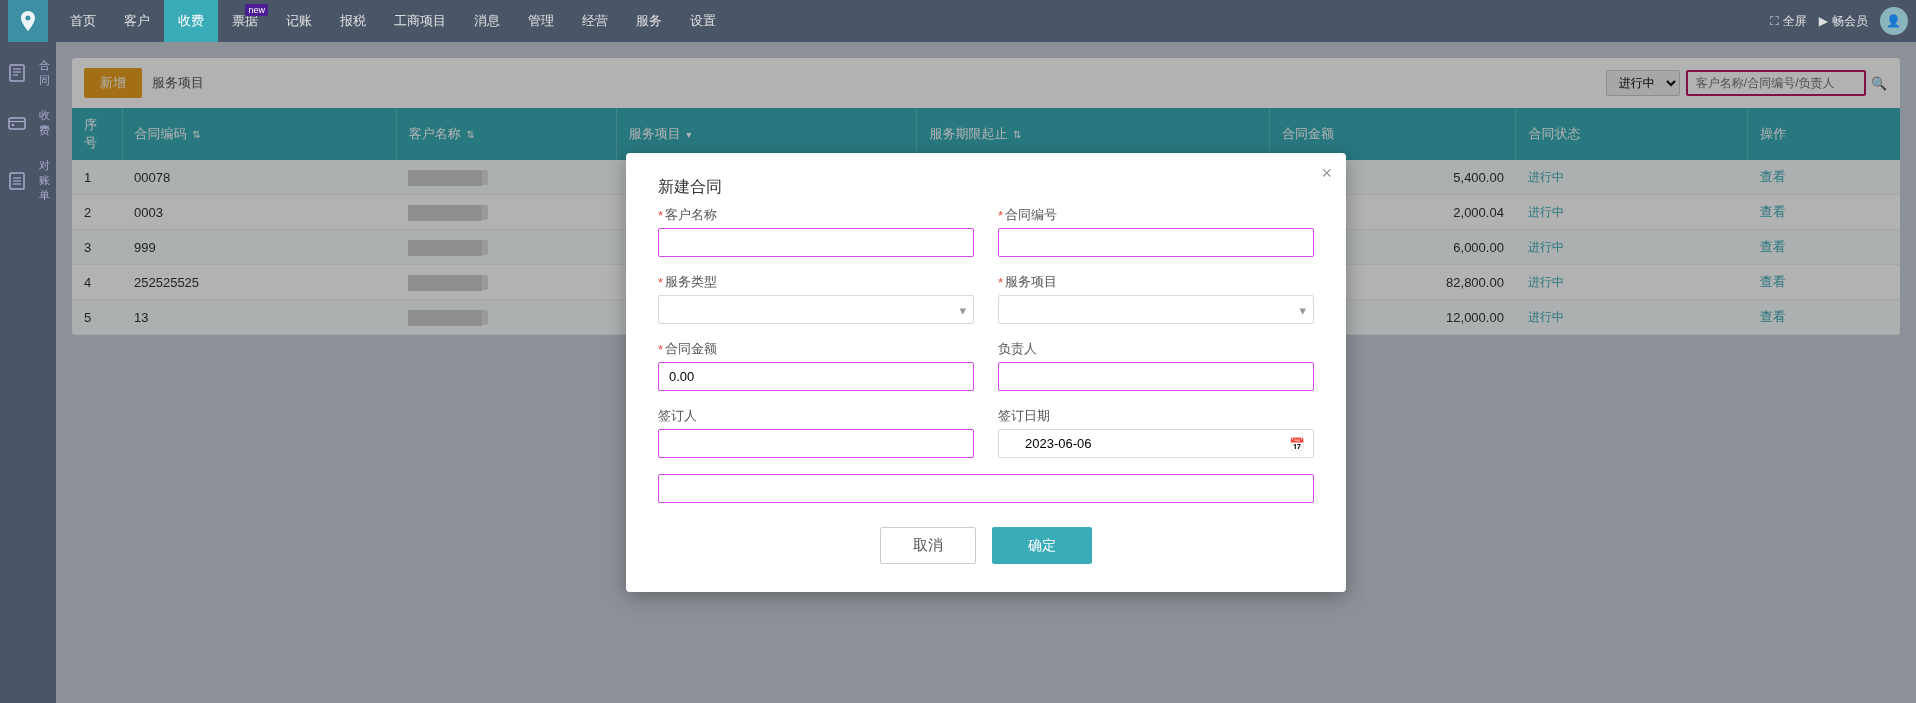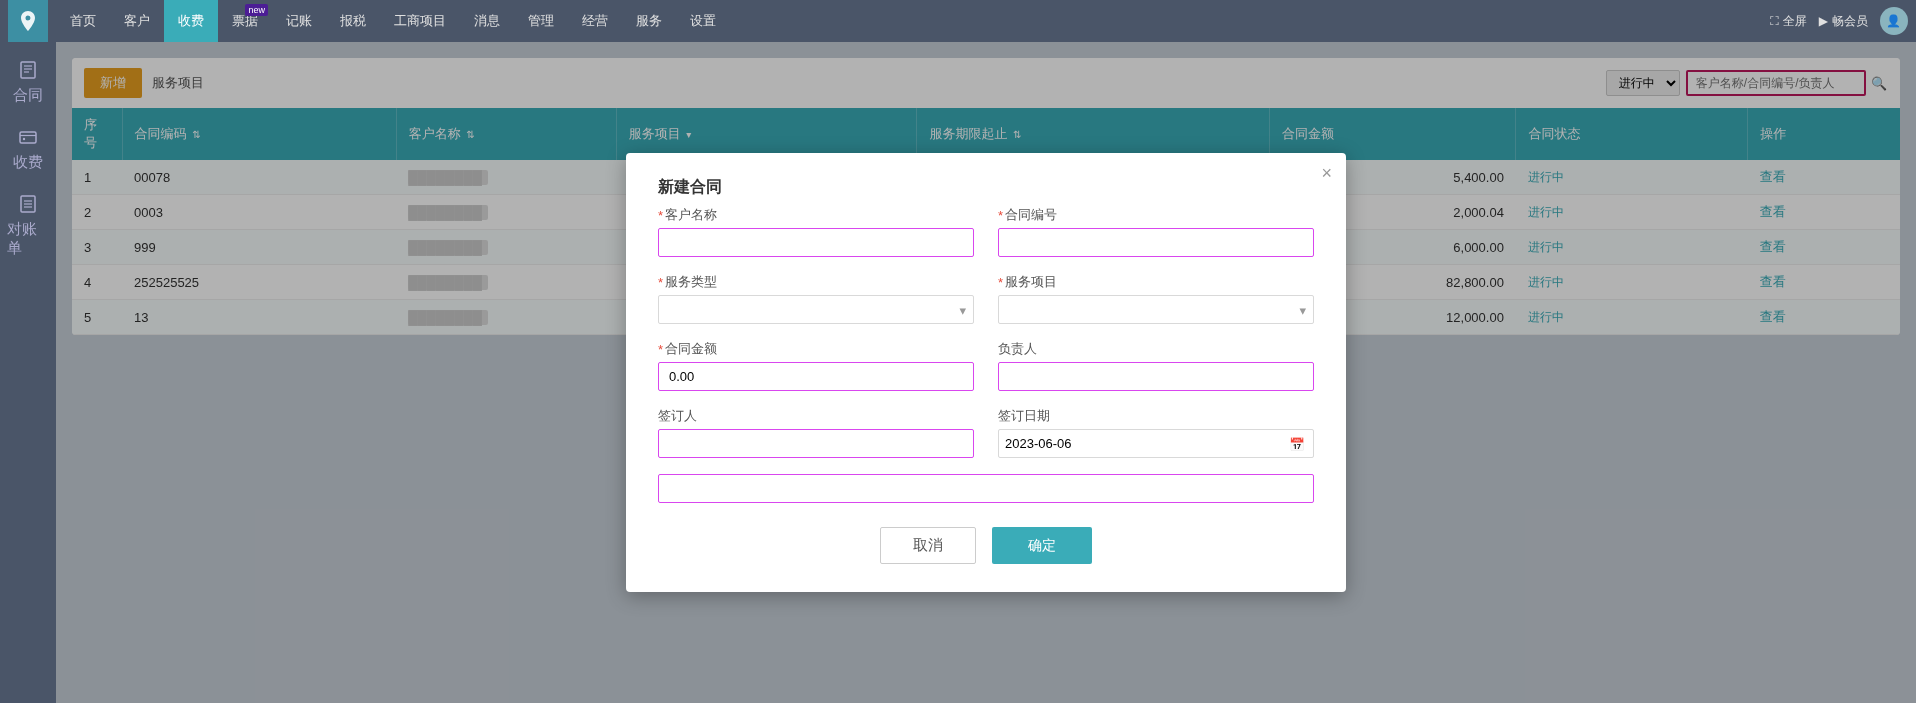--- a/index.html
+++ b/index.html
@@ -77,27 +77,27 @@
       background: #4a5568;
       display: flex;
       flex-direction: column;
       align-items: center;
       padding-top: 8px;
       gap: 4px;
     }
     .sidebar-item {
       width: 50px;
       display: flex;
-      flex-direction: column;
+      flex-direction: row;
       align-items: center;
       padding: 8px 4px;
       cursor: pointer;
       color: #aac;
-      font-size: 15px;
-      gap: 4px;
+      font-size: 11px;
+      gap: 12px;
       border-radius: 4px;
     }
     .sidebar-item .icon-box {
       width: 24px; height: 24px;
       display: flex; align-items: center; justify-content: center;
     }
 
     
     .content-area {
       flex: 1;
@@ -213,21 +213,21 @@
       position: absolute;
       top: 10px; right: 14px;
       font-size: 18px;
       color: #999;
       cursor: pointer;
       background: none;
       border: none;
     }
     .modal-title {
       font-size: 16px;
-      font-weight: bold;
+      font-weight: normal;
       color: #333;
       margin-bottom: 8px;
     }
     .modal-form {
       display: grid;
       grid-template-columns: 1fr 1fr;
       gap: 16px 24px;
     }
     .form-row {
       display: flex;
@@ -274,21 +274,21 @@
       transform: translateY(-50%);
       pointer-events: none;
       color: #999;
     }
     .date-input-wrap {
       position: relative;
     }
     .date-input-wrap input {
       width: 100%;
       border: 1px solid #d9d9d9;
-      padding: 6px 32px 6px 6px;
+      padding: 6px 32px 6px 26px;
       font-size: 13px;
       border-radius: 2px;
       outline: none;
     }
     .date-input-wrap .cal-icon {
       position: absolute;
       right: 8px;
       top: 50%;
       transform: translateY(-50%);
       color: #999;

